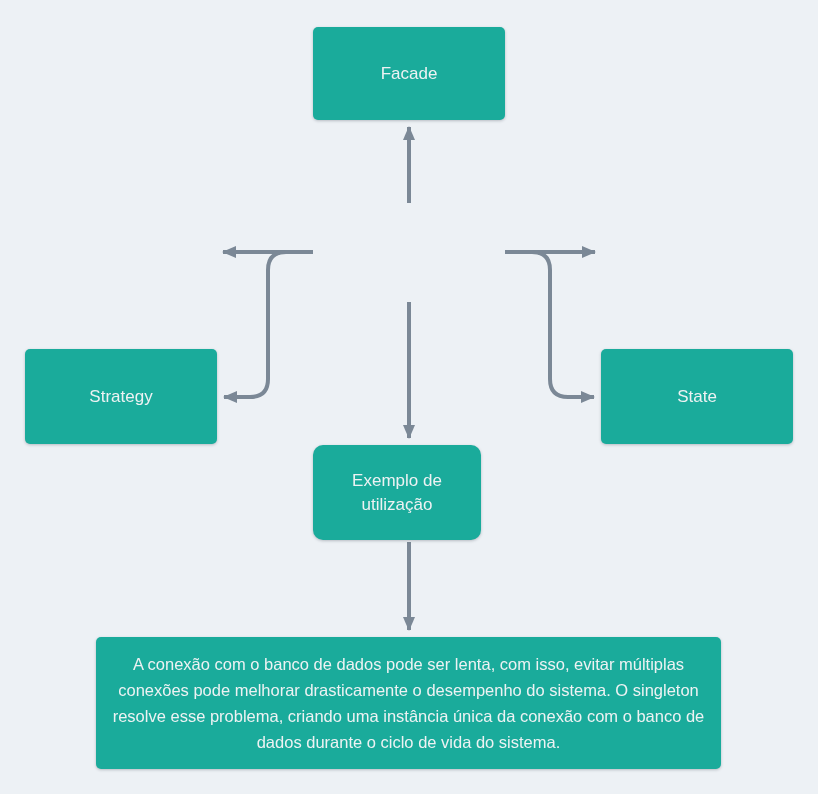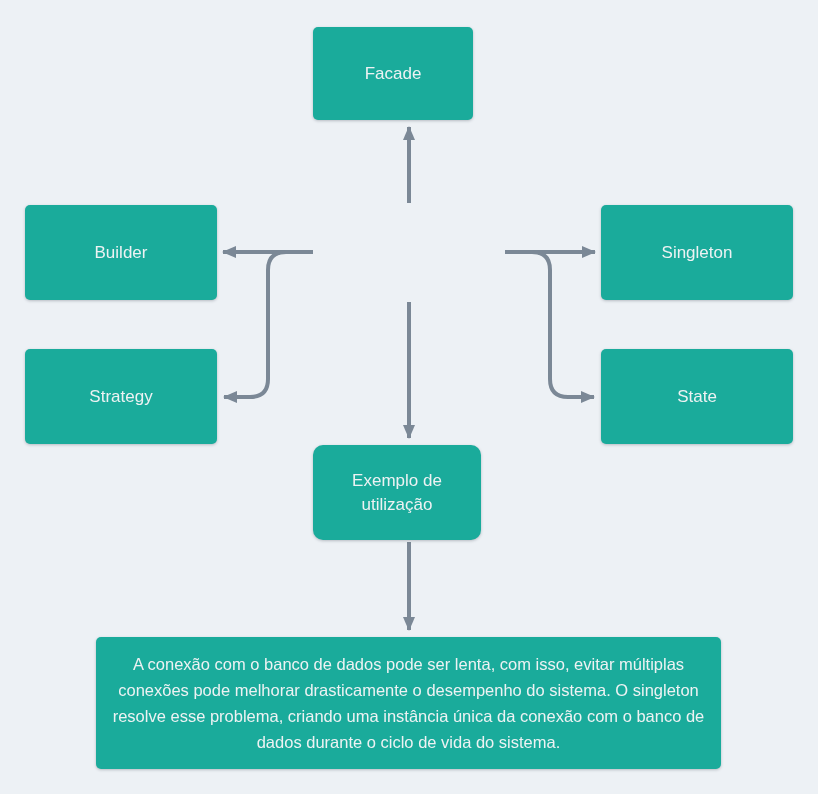--- a/index.html
+++ b/index.html
@@ -23,21 +23,21 @@
     background:var(--node);
     color:var(--node-text);
     border-radius:5px;
     display:flex;align-items:center;justify-content:center;
     text-align:center;
     font-size:17px;line-height:24px;
     padding:10px 22px;
     box-shadow:0 1px 3px rgba(45,55,70,.28);
     cursor:pointer;
   }
-  .n-facade      {left:313px;top:27px; width:160px;height:93px;justify-content:center;}
+  .n-facade      {left:313px;top:27px; width:192px;height:93px;justify-content:center;}
   .n-builder     {left:25px; top:205px;width:192px;height:95px;}
   .n-patterns    {left:313px;top:205px;width:192px;height:95px;}
   .n-singleton   {left:601px;top:205px;width:192px;height:95px;}
   .n-strategy    {left:25px; top:349px;width:192px;height:95px;}
   .n-state       {left:601px;top:349px;width:192px;height:95px;}
   .n-example     {left:313px;top:445px;width:168px;height:95px;border-radius:10px;}
   .n-description {left:96px; top:637px;width:625px;height:132px;
                   font-size:16.5px;line-height:26px;padding:14px 8px;}
 </style>
 </head>
@@ -57,28 +57,22 @@
     <path class="edge" d="M 505 252 L 595 252" marker-end="url(#arr)"></path>
     <path class="edge" d="M 516 252 L 532 252 Q 550 252 550 270 L 550 379 Q 550 397 568 397 L 594 397" marker-end="url(#arr)"></path>
     <path class="edge" d="M 409 302 L 409 438" marker-end="url(#arr)"></path>
     <path class="edge" d="M 409 542 L 409 630" marker-end="url(#arr)"></path>
   </svg>
 
   <div class="node n-facade">
     <span>Facade</span>
   </div>
 
-  <div class="node n-builder">
-    <span>Builder</span>
-  </div>
 
 
-  <div class="node n-singleton">
-    <span>Singleton</span>
-  </div>
 
   <div class="node n-state">
     <span>State</span>
   </div>
 
   <div class="node n-strategy">
     <span>Strategy</span>
   </div>
 
   <div class="node n-example">

